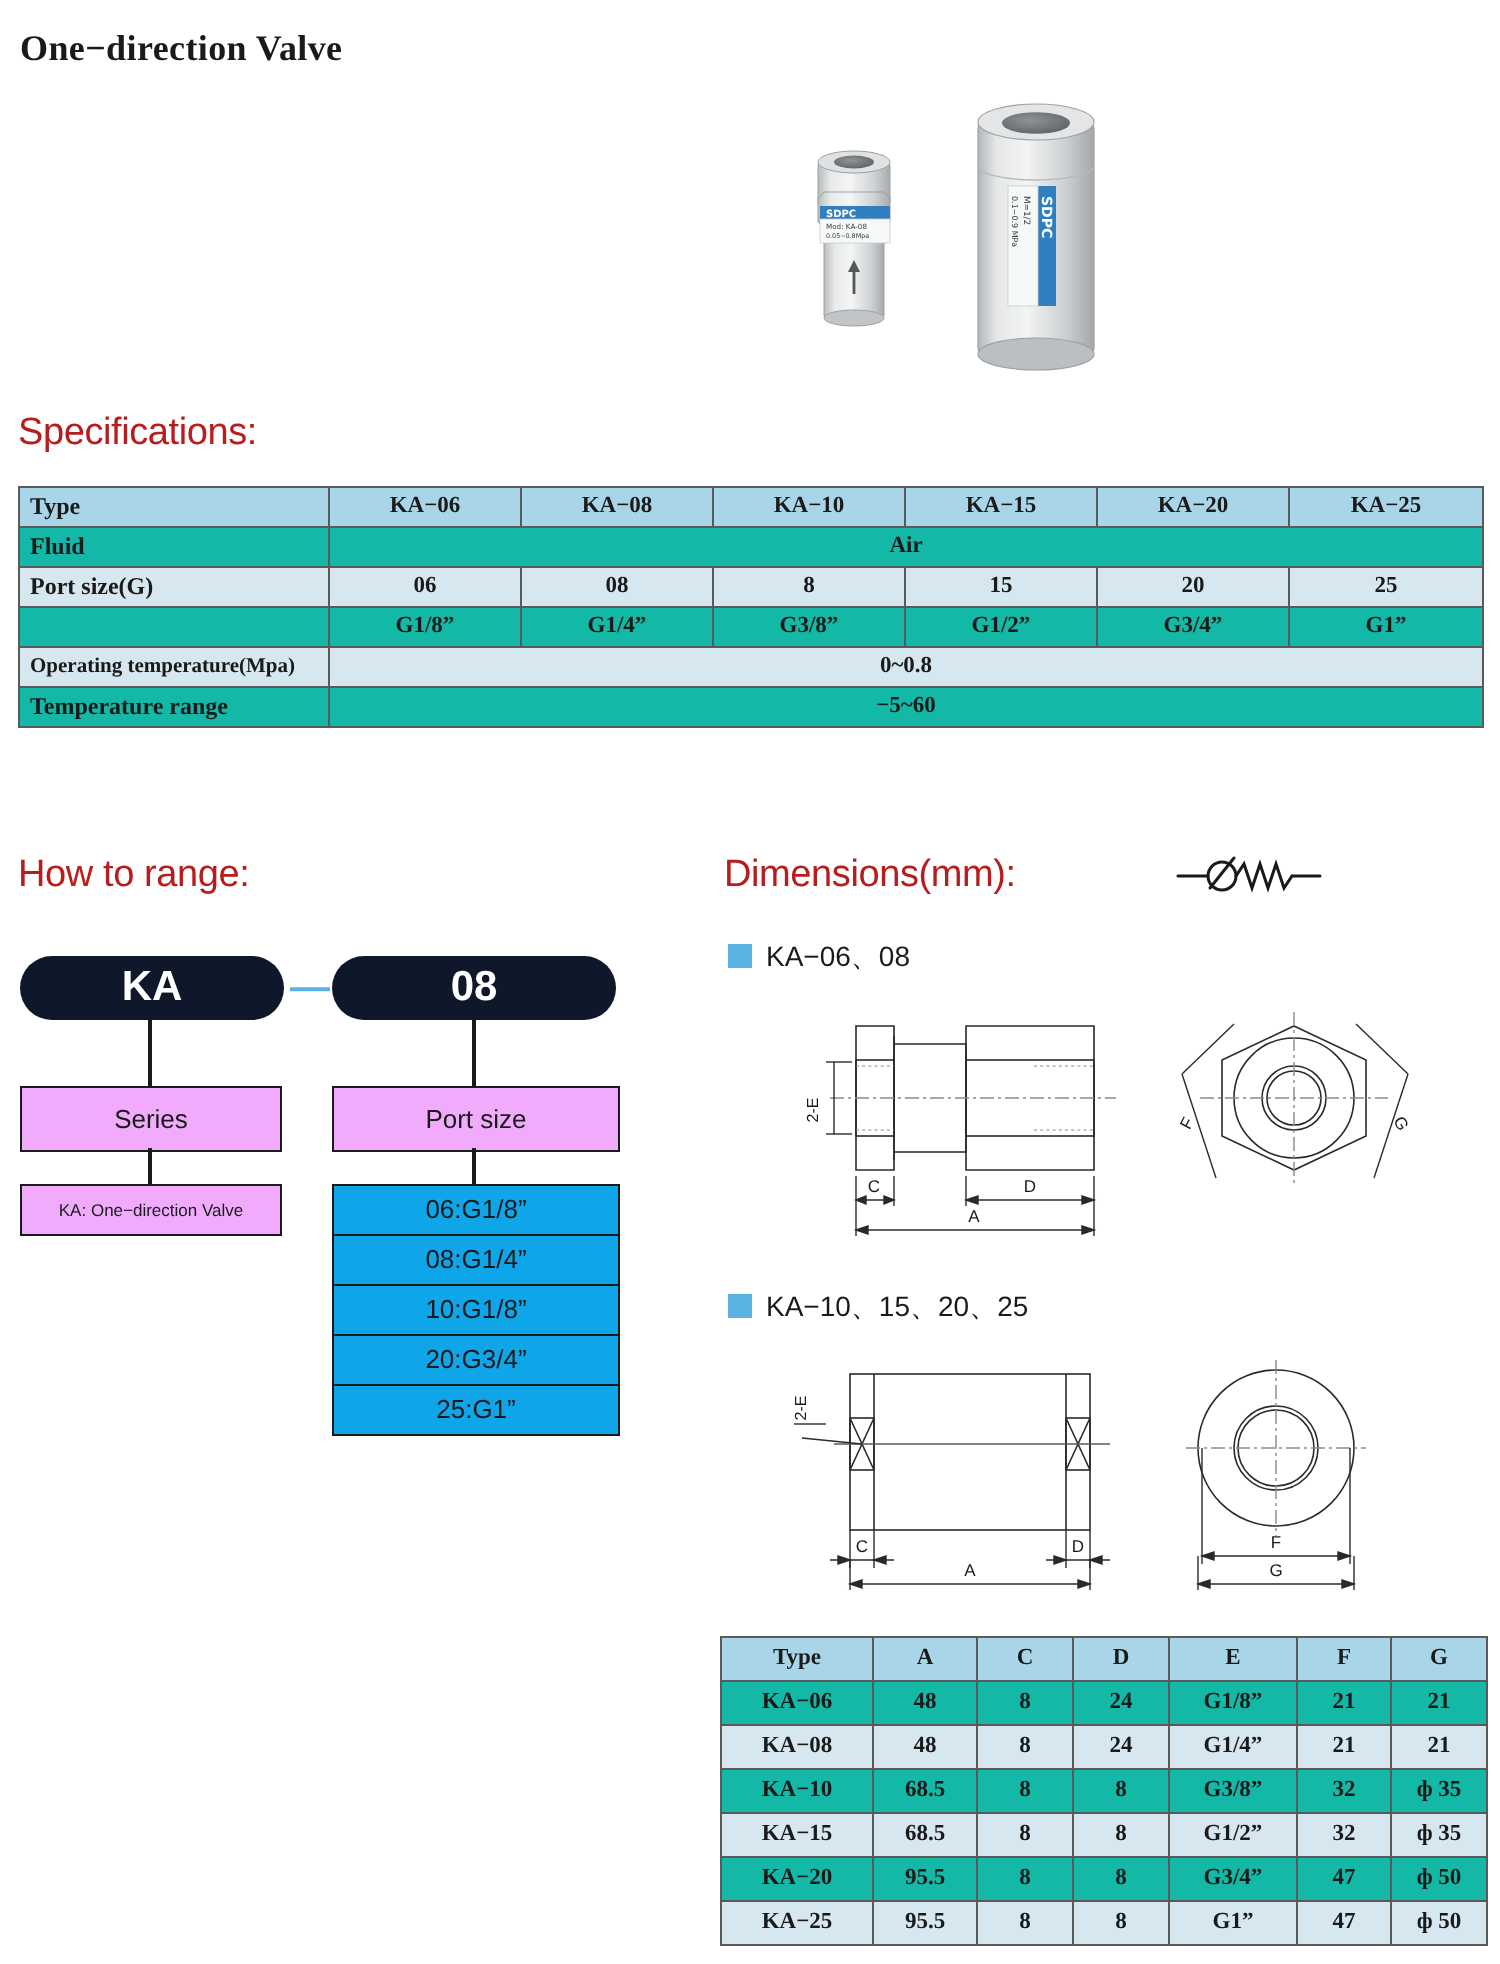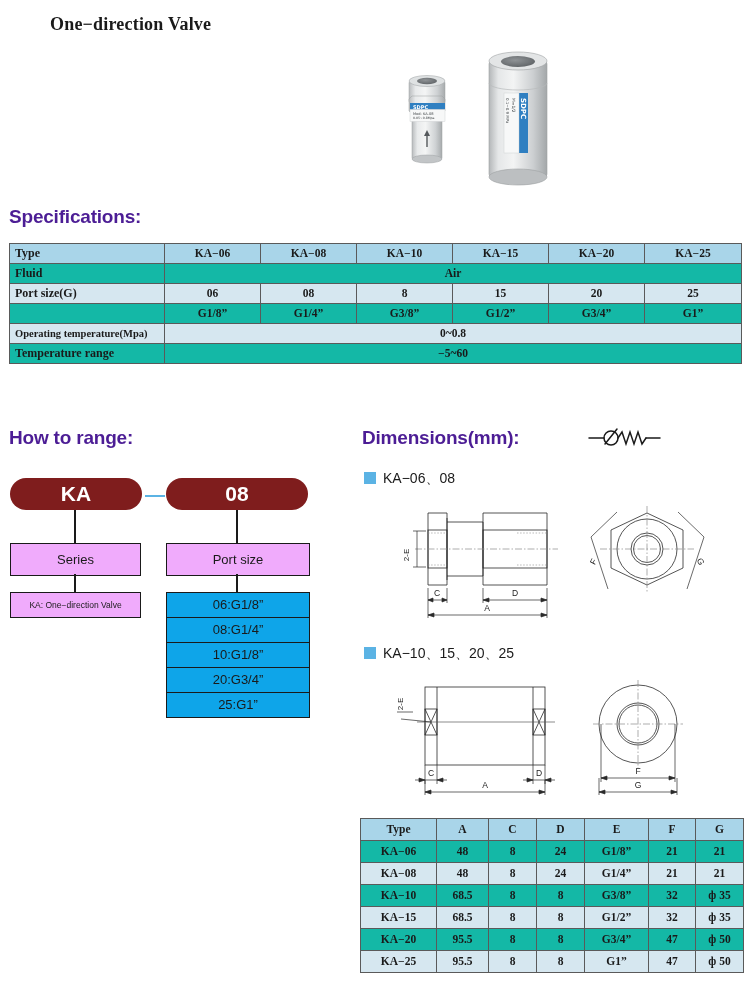--- a/index.html
+++ b/index.html
@@ -19,30 +19,29 @@
   
   .page-title {
     position: absolute;
     left: 10px;
     top: 14px;
     font-family: "Liberation Serif", serif;
     font-weight: bold;
     font-size: 18px;
     letter-spacing: 0.2px;
     color: #1a1a1a;
-    margin-left: 40px;
   }
 
   
   .sec-heading {
     position: absolute;
     font-family: "Liberation Sans", sans-serif;
-    font-weight: bold;
+    font-weight: normal;
     font-size: 19px;
-    color: #4c1d95;
+    color: #b91c1c;
     letter-spacing: -0.2px;
     white-space: nowrap;
   }
   #heading-specs { left: 9px; top: 206px; }
   #heading-order { left: 9px; top: 427px; }
   #heading-dims  { left: 362px; top: 427px; }
 
   
   .valve-symbol {
     position: absolute;
@@ -99,21 +98,21 @@
   
   .order-wrap {
     position: absolute;
     left: 0px;
     top: 470px;
     width: 350px;
     height: 280px;
   }
   .pill {
     position: absolute;
-    background: #7f1d1d;
+    background: #0f172a;
     border-radius: 999px;
     color: #ffffff;
     font-weight: bold;
     font-size: 21px;
     text-align: center;
     font-family: "Liberation Sans", sans-serif;
   }
   #pill-ka  { left: 10px;  top: 8px;  width: 132px; height: 32px; line-height: 32px; }
   #pill-08  { left: 166px; top: 8px;  width: 142px; height: 32px; line-height: 32px; }
   .pill-dash {

